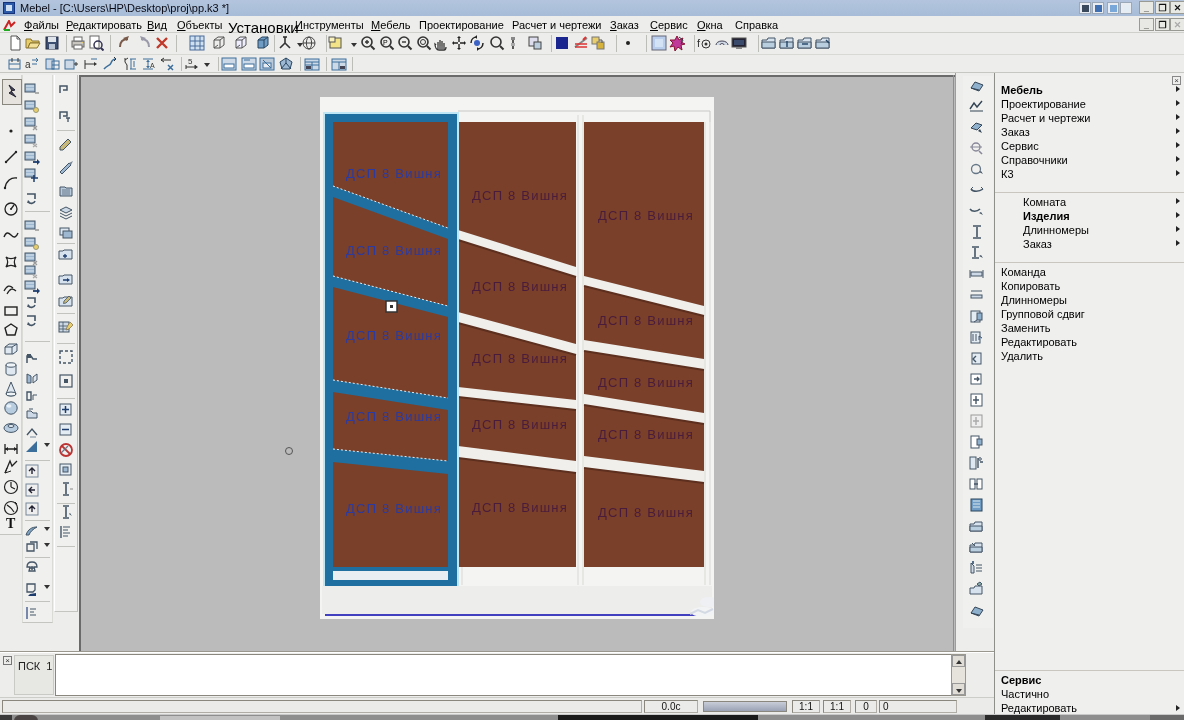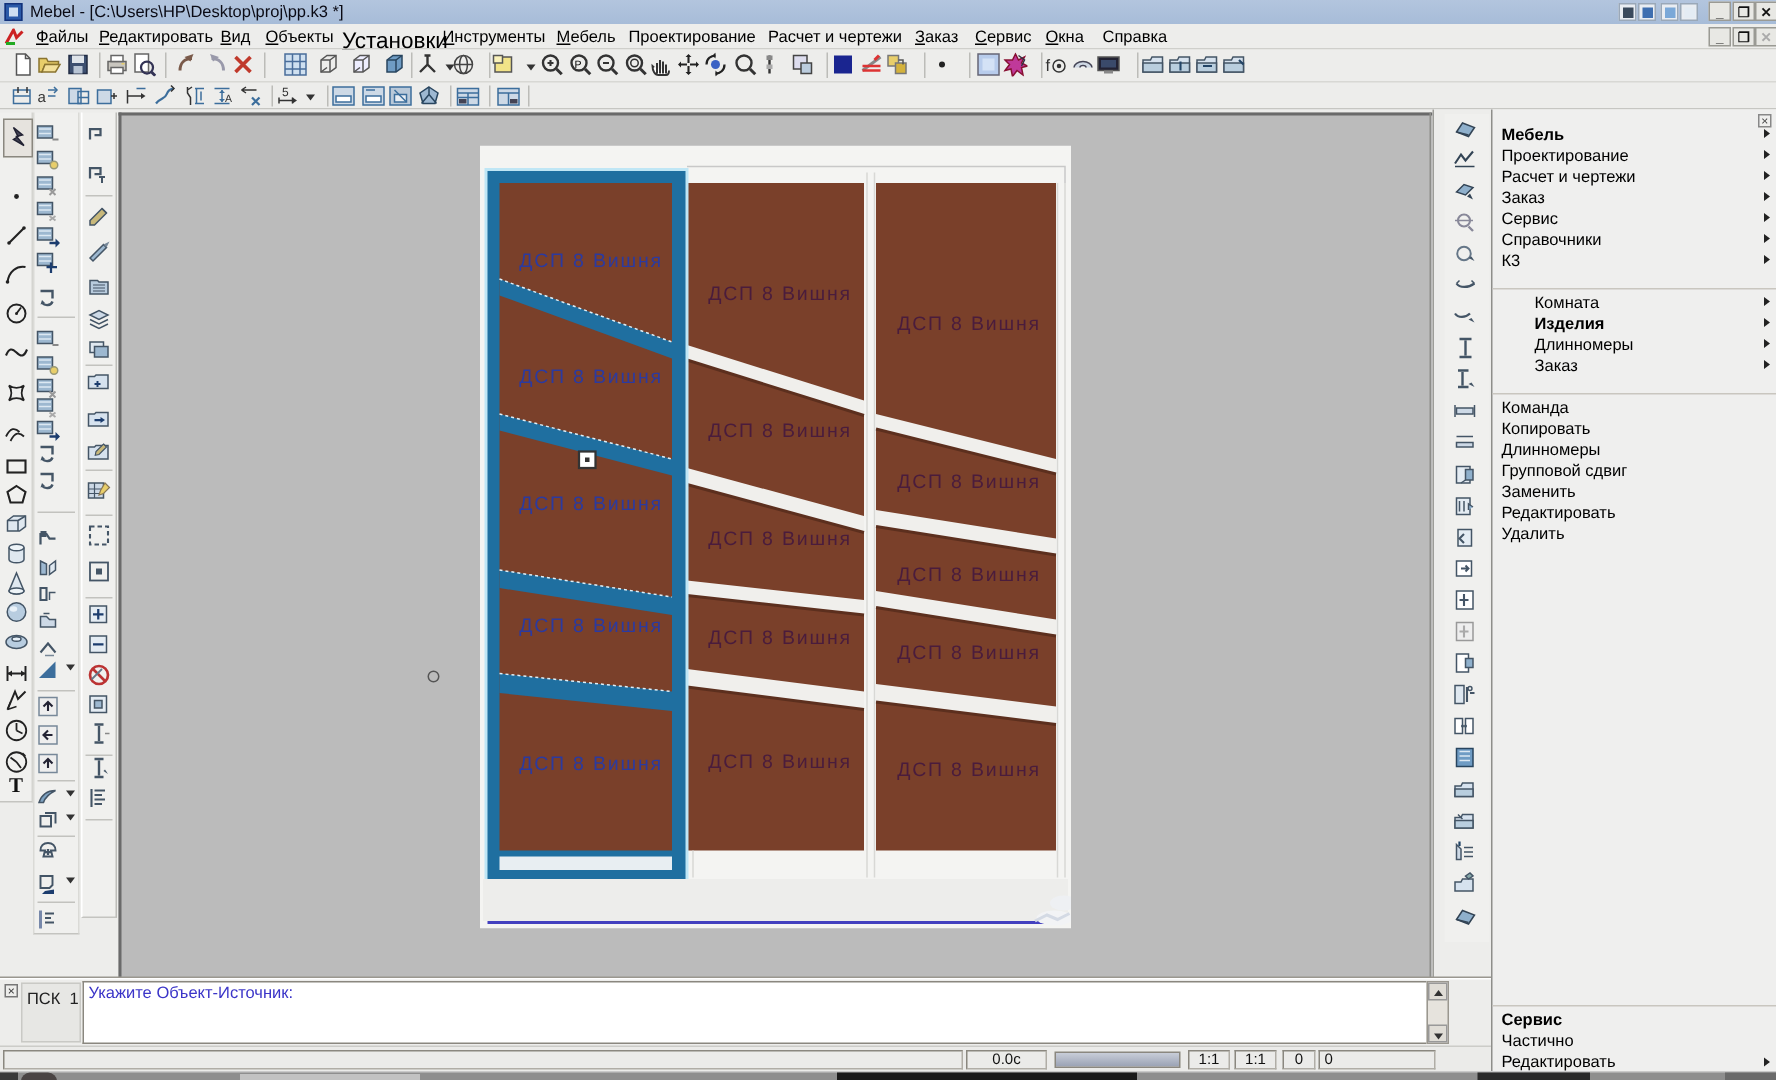--- a/index.html
+++ b/index.html
@@ -831,21 +831,20 @@
 <div class="a" style="left:1001px;top:350px;width:170px;font-size:11px;color:#000">Удалить</div>
 <div class="a" style="left:995px;top:670px;width:189px;height:1px;background:#c9c6bf"></div>
 <div class="a" style="left:1001px;top:674px;font-size:11px;font-weight:bold;color:#000">Сервис</div>
 <div class="a" style="left:1001px;top:688px;font-size:11px;color:#000">Частично</div>
 <div class="a" style="left:1001px;top:702px;font-size:11px;color:#000">Редактировать</div>
 <div class="arr" style="left:1176px;top:705px"></div>
 <div class="a" style="left:0;top:652px;width:994px;height:45px;background:#ededeb;border-top:1px solid #fff;box-shadow:0 -1px 0 #9a978f">
 <div class="a" style="left:3px;top:3px;width:9px;height:9px;border:1px solid #777;font-size:8px;line-height:8px;text-align:center;color:#333">×</div>
 <div class="a" style="left:14px;top:2px;width:40px;height:40px;background:#e7e7e4;border:1px solid #c9c9c5;font-size:11px;color:#222;padding:4px 0 0 3px">ПСК&nbsp;&nbsp;1</div>
 <div class="a" style="left:55px;top:1px;width:896px;height:42px;background:#fff;border:1px solid #8a877f;border-right:none;font-size:11px;line-height:13.5px;padding:1px 0 0 3px">
-<div style="color:#3b35c8">Укажите Объект-Источник:</div>
 </div>
 <div class="a" style="left:951px;top:1px;width:15px;height:42px;background:#e6e3dd;border:1px solid #9a978f">
 <div class="a" style="left:0px;top:0px;width:13px;height:12px;background:#e0ddd6;border:1px solid #999;text-align:center">
         <div class="dn" style="left:3px;top:4px;transform:rotate(180deg)"></div>
       </div>
 <div class="a" style="left:0px;top:28px;width:13px;height:12px;background:#e0ddd6;border:1px solid #999;text-align:center">
         <div class="dn" style="left:3px;top:5px"></div>
       </div>
 </div>
 </div>

